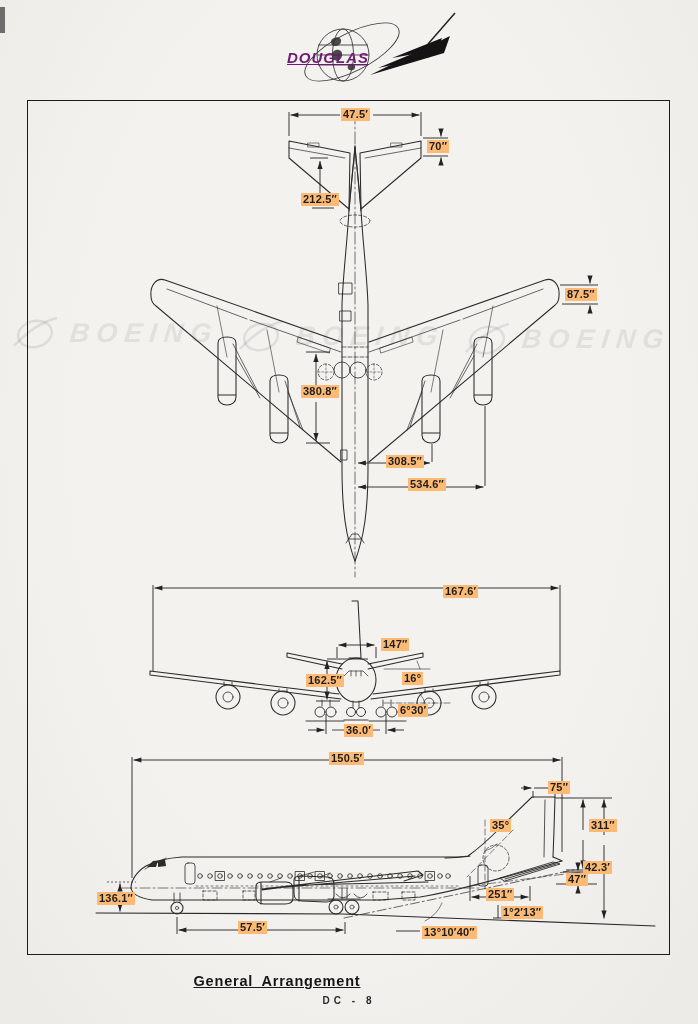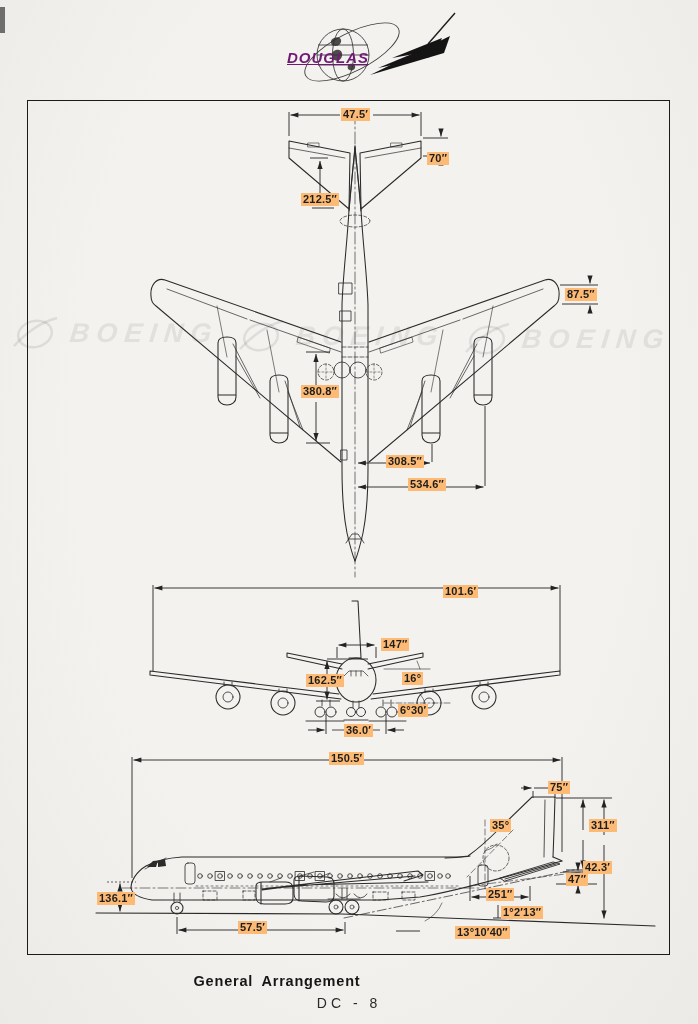--- a/index.html
+++ b/index.html
@@ -27,25 +27,25 @@
     color:rgba(70,70,70,0.10);transform:skewX(-6deg);
   }
   
   #logo-text{
     position:absolute;left:287px;top:49px;z-index:4;
     font-weight:bold;font-style:italic;font-size:15px;letter-spacing:1px;color:#701a75;text-decoration:underline;
   }
   
   #caption-title{
     position:absolute;left:0;top:973px;width:554px;text-align:center;
-    font-weight:bold;font-size:14.5px;color:#161616;letter-spacing:.8px;word-spacing:4px;
+    font-weight:bold;font-size:14.5px;color:#161616;letter-spacing:.8px;word-spacing:4px;text-decoration:underline;
   }
   #caption-model{
     position:absolute;left:0;top:995px;width:698px;text-align:center;
-    font-weight:normal;font-size:14px;color:#2a2a2a;letter-spacing:4px;
+    font-weight:bold;font-size:10px;color:#2a2a2a;letter-spacing:4px;
   }
   svg.layer{position:absolute;left:0;top:0;z-index:3;}
   #scan-mark{position:absolute;left:0;top:7px;width:5px;height:26px;background:#4d4d4d;opacity:.8;z-index:6;}
 </style>
 </head>
 <body>
 
 <div id="scan-mark"></div>
 
 <div class="wm" style="left:12px;top:312px;">
@@ -347,40 +347,40 @@
     <path d="M107,882 L136,882" stroke-dasharray="2 2" stroke-width="0.7"></path>
     <path d="M120,890 L120,883.5" marker-end="url(#ar)"></path>
     <path d="M120,904 L120,911.5" marker-end="url(#ar)"></path>
     <path d="M177,917 L177,934 M345,922 L345,934"></path>
     <path d="M256,930 L178.5,930" marker-end="url(#ar)"></path>
     <path d="M256,930 L343.5,930" marker-end="url(#ar)"></path>
   </g>
 </svg>
 
 <span class="dim" style="left:341px;top:108px;">47.5′</span>
-<span class="dim" style="left:427px;top:140px;margin-top:12px;">70″</span>
+<span class="dim" style="left:427px;top:140px;">70″</span>
 <span class="dim" style="left:301px;top:193px;">212.5″</span>
 <span class="dim" style="left:565px;top:288px;">87.5″</span>
 <span class="dim" style="left:301px;top:385px;">380.8″</span>
 <span class="dim" style="left:386px;top:455px;">308.5″</span>
 <span class="dim" style="left:408px;top:478px;">534.6″</span>
 
-<span class="dim" style="left:443px;top:585px;">101.6′</span>
+<span class="dim" style="left:443px;top:585px;">167.6′</span>
 <span class="dim" style="left:381px;top:638px;">147″</span>
 <span class="dim" style="left:306px;top:674px;">162.5″</span>
 <span class="dim" style="left:402px;top:672px;">16°</span>
 <span class="dim" style="left:398px;top:704px;">6°30′</span>
 <span class="dim" style="left:344px;top:724px;">36.0′</span>
 
 <span class="dim" style="left:329px;top:752px;">150.5′</span>
 <span class="dim" style="left:512px;top:781px;margin-left:36px;">75″</span>
 <span class="dim" style="left:490px;top:819px;">35°</span>
 <span class="dim" style="left:561px;top:819px;margin-left:28px;">311″</span>
 <span class="dim" style="left:583px;top:861px;">42.3′</span>
 <span class="dim" style="left:566px;top:873px;">47″</span>
 <span class="dim" style="left:486px;top:888px;">251″</span>
 <span class="dim" style="left:501px;top:906px;">1°2′13″</span>
-<span class="dim" style="left:422px;top:926px;margin-left:33px;">13°10′40″</span>
+<span class="dim" style="left:422px;top:926px;">13°10′40″</span>
 <span class="dim" style="left:97px;top:892px;">136.1″</span>
 <span class="dim" style="left:238px;top:921px;">57.5′</span>
 
 <div id="caption-title">General Arrangement</div>
 <div id="caption-model">DC - 8</div>
 
 </body></html>

